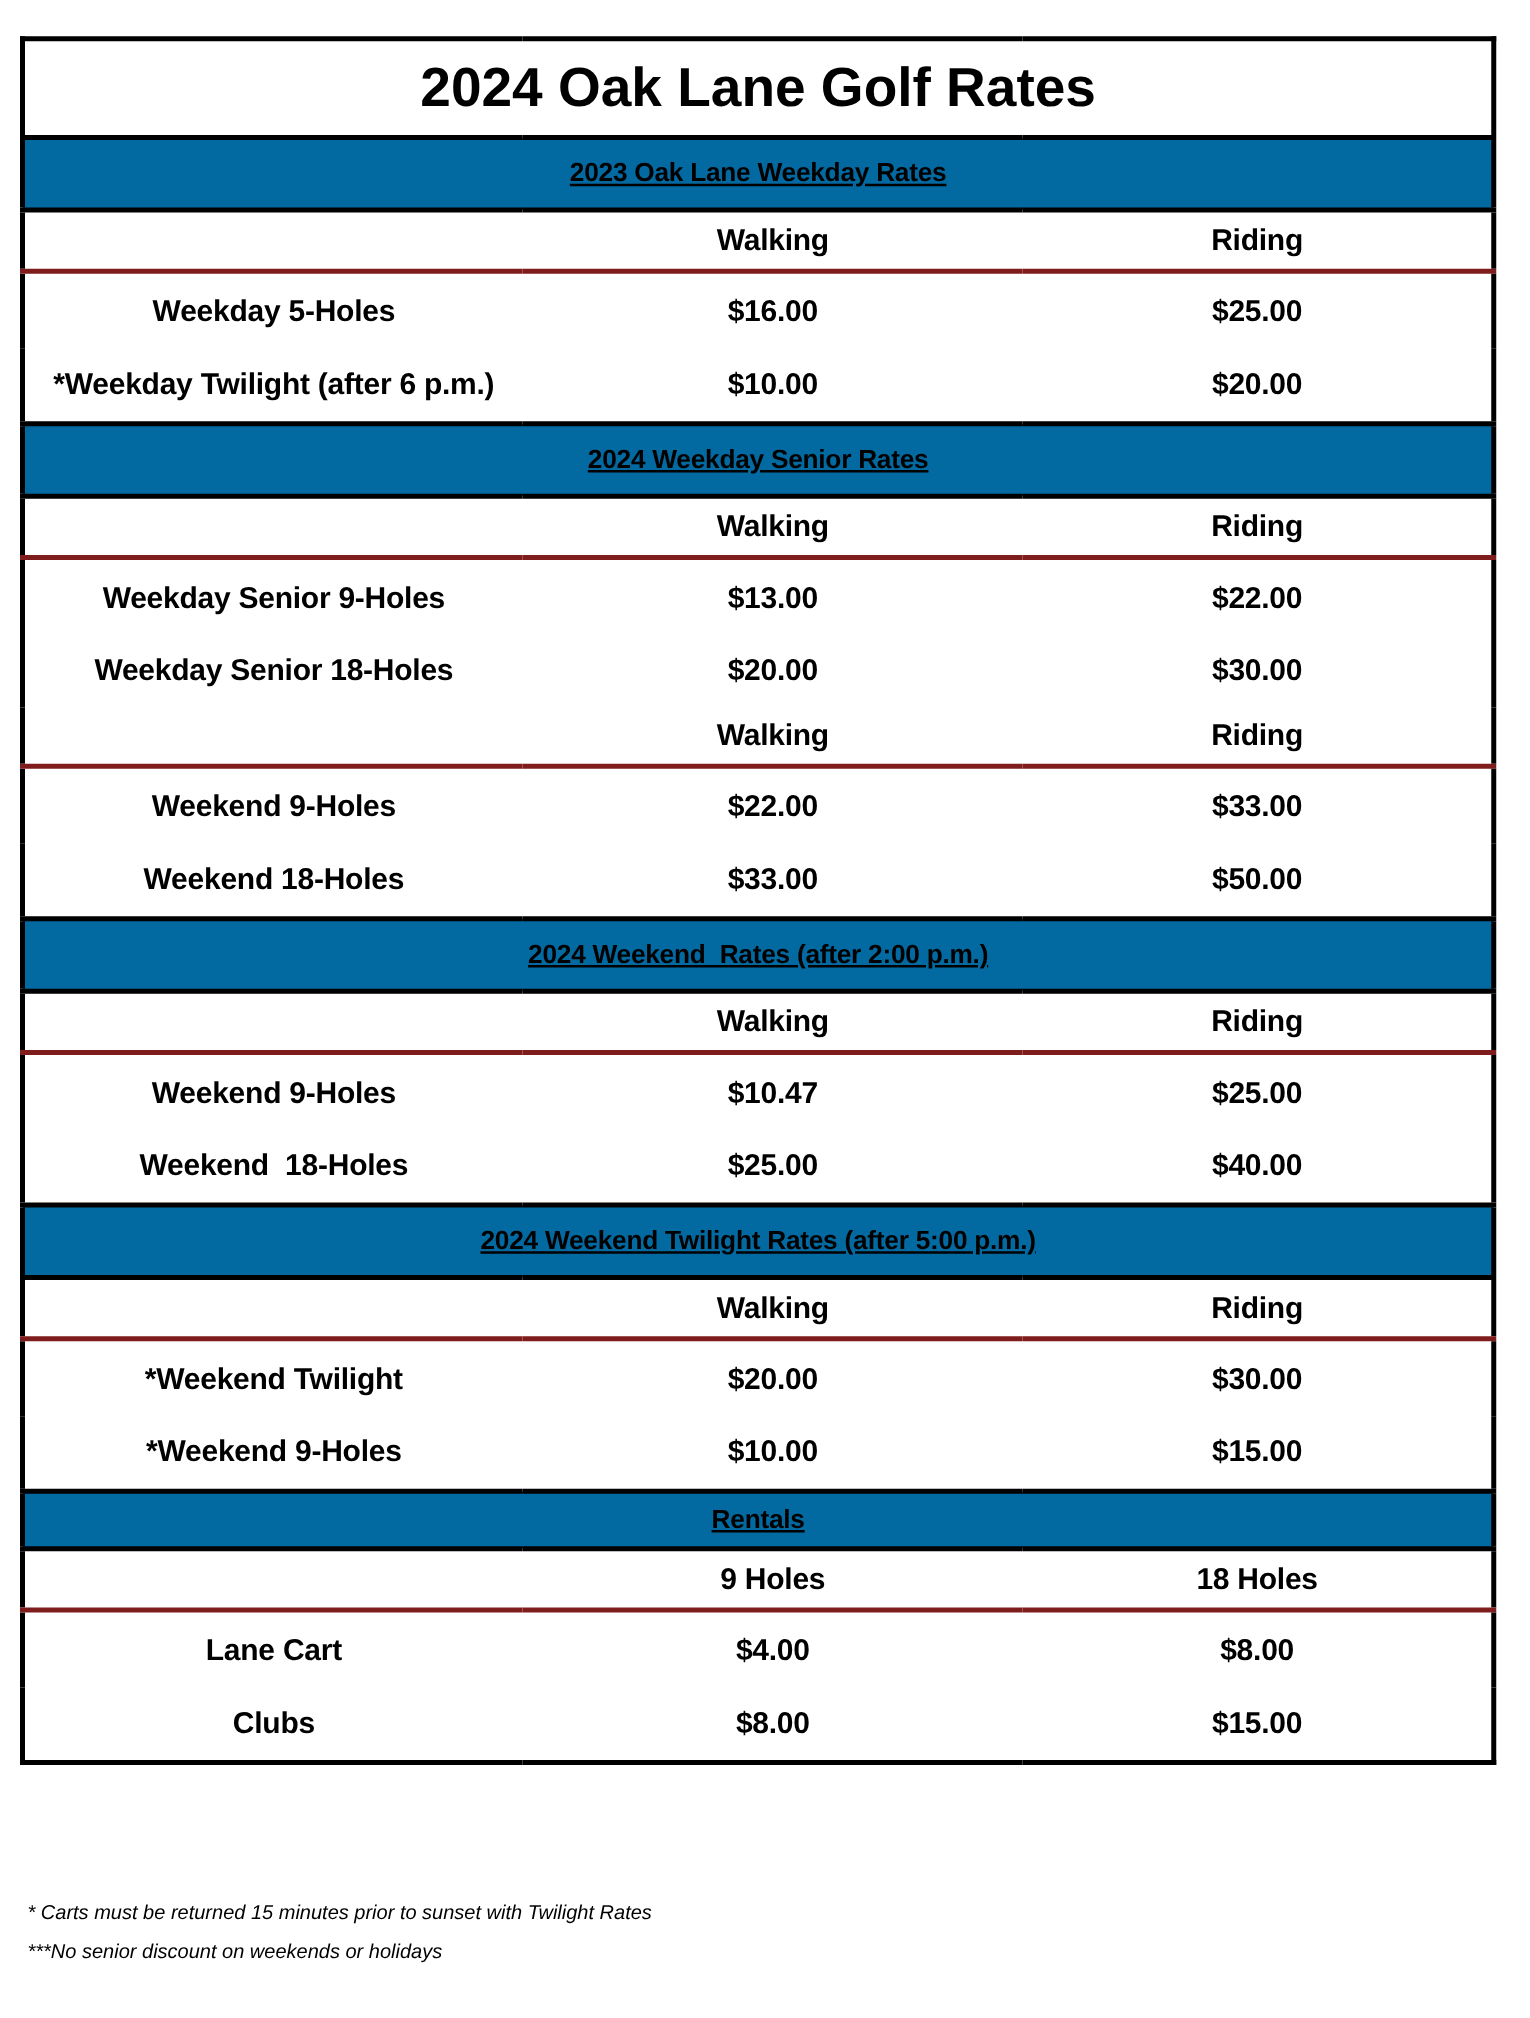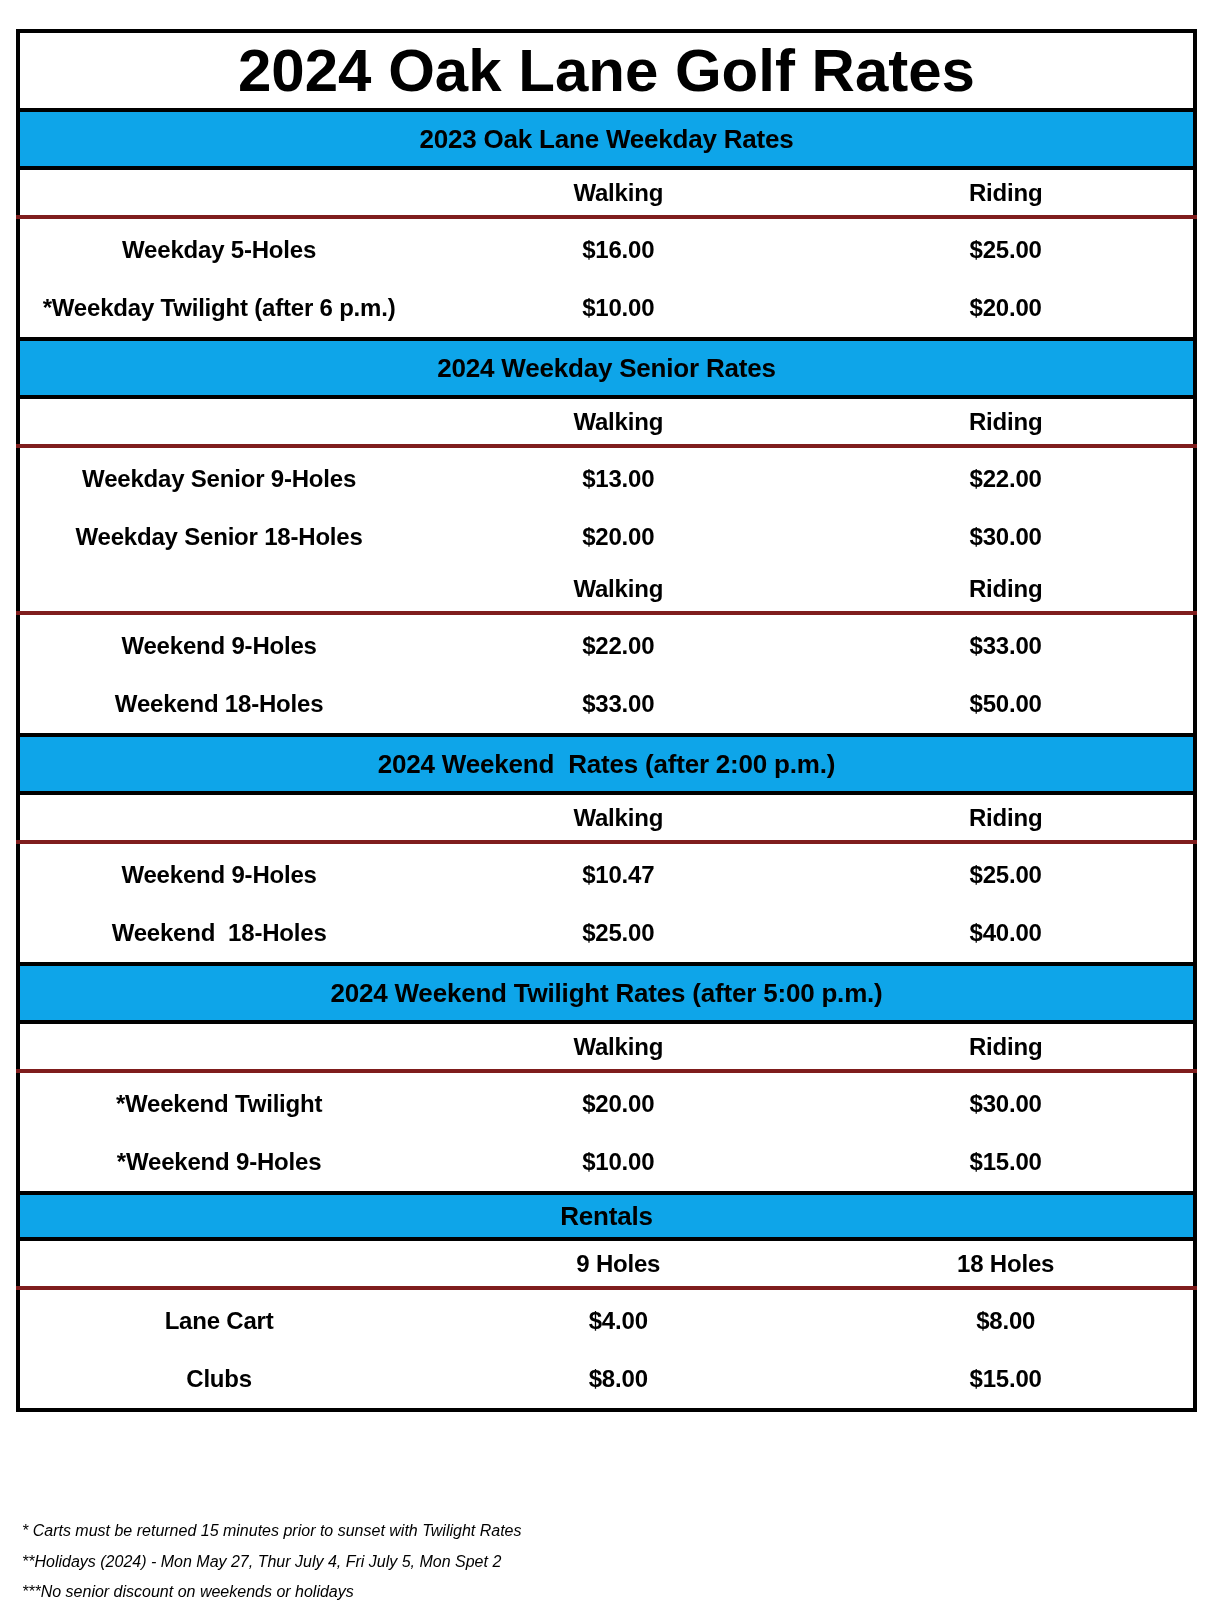--- a/index.html
+++ b/index.html
@@ -2,22 +2,22 @@
 <html><head>
 <meta charset="utf-8">
 <style>
   html, body { margin: 0; padding: 0; background: #ffffff; }
   body { width: 1224px; height: 1614px; position: relative; overflow: hidden;
          font-family: "Liberation Sans", "DejaVu Sans", sans-serif; color: #000; }
   .sheet { position: absolute; left: 16px; top: 29px; width: 1181px; }
   table.rates { width: 100%; border-collapse: collapse; border: 4px solid #000; table-layout: fixed; }
   table.rates td { padding: 0; text-align: center; font-weight: bold; font-size: 24px; letter-spacing: -0.2px; }
   col.c1 { width: 34%; } col.c2 { width: 34%; } col.c3 { width: 32%; }
-  tr.title-row td { height: 75px; font-size: 60px; border-bottom: 4px solid #000; letter-spacing: 0; }
-  tr.section-row td { background: #0ea5e9; height: 54px; font-size: 26px; border-top: 4px solid #000; border-bottom: 4px solid #000; }
+  tr.title-row td { height: 75px; font-size: 44px; border-bottom: 4px solid #000; letter-spacing: 0; }
+  tr.section-row td { background: #0369a1; height: 54px; font-size: 21px; border-top: 4px solid #000; border-bottom: 4px solid #000; text-decoration: underline; }
   tr.col-head td { height: 45px; border-bottom: 4px solid #7f1d1d; }
   tr.data td { height: 58px; }
   tr.data.first td { padding-top: 2px; }
   td.label { text-align: center; }
   td.c-walk { text-align: center; padding-left: 6px; }
   td.c-ride { text-align: center; padding-right: 40px; }
   .notes { position: absolute; left: 22px; top: 1516px; font-style: italic; font-size: 16px; line-height: 30.5px; }
   .notes div { white-space: nowrap; }
 </style>
 </head>
@@ -144,15 +144,14 @@
         <td class="label">Clubs</td>
         <td class="c-walk">$8.00</td>
         <td class="c-ride">$15.00</td>
       </tr>
     </tbody>
   </table>
 </div>
 
 <div class="notes">
   <div>* Carts must be returned 15 minutes prior to sunset with Twilight Rates</div>
-  <div>**Holidays (2024) - Mon May 27, Thur July 4, Fri July 5, Mon Spet 2</div>
   <div>***No senior discount on weekends or holidays</div>
 </div>
 
 </body></html>

